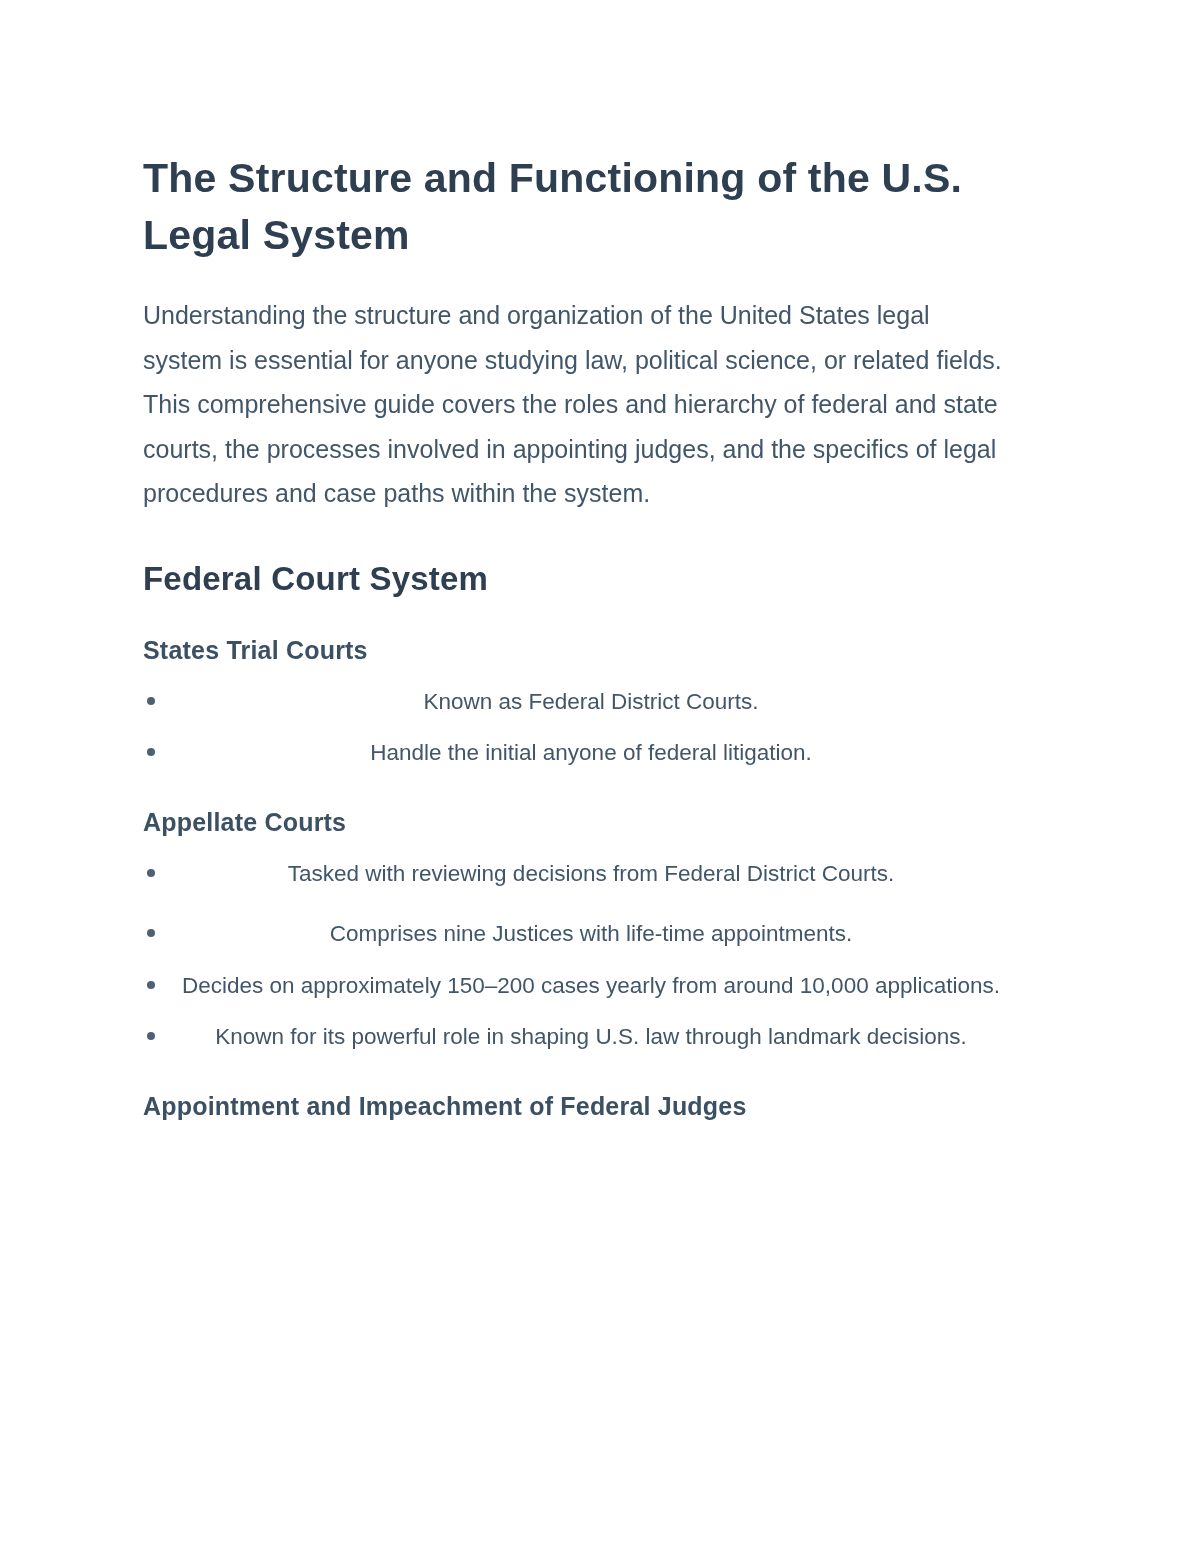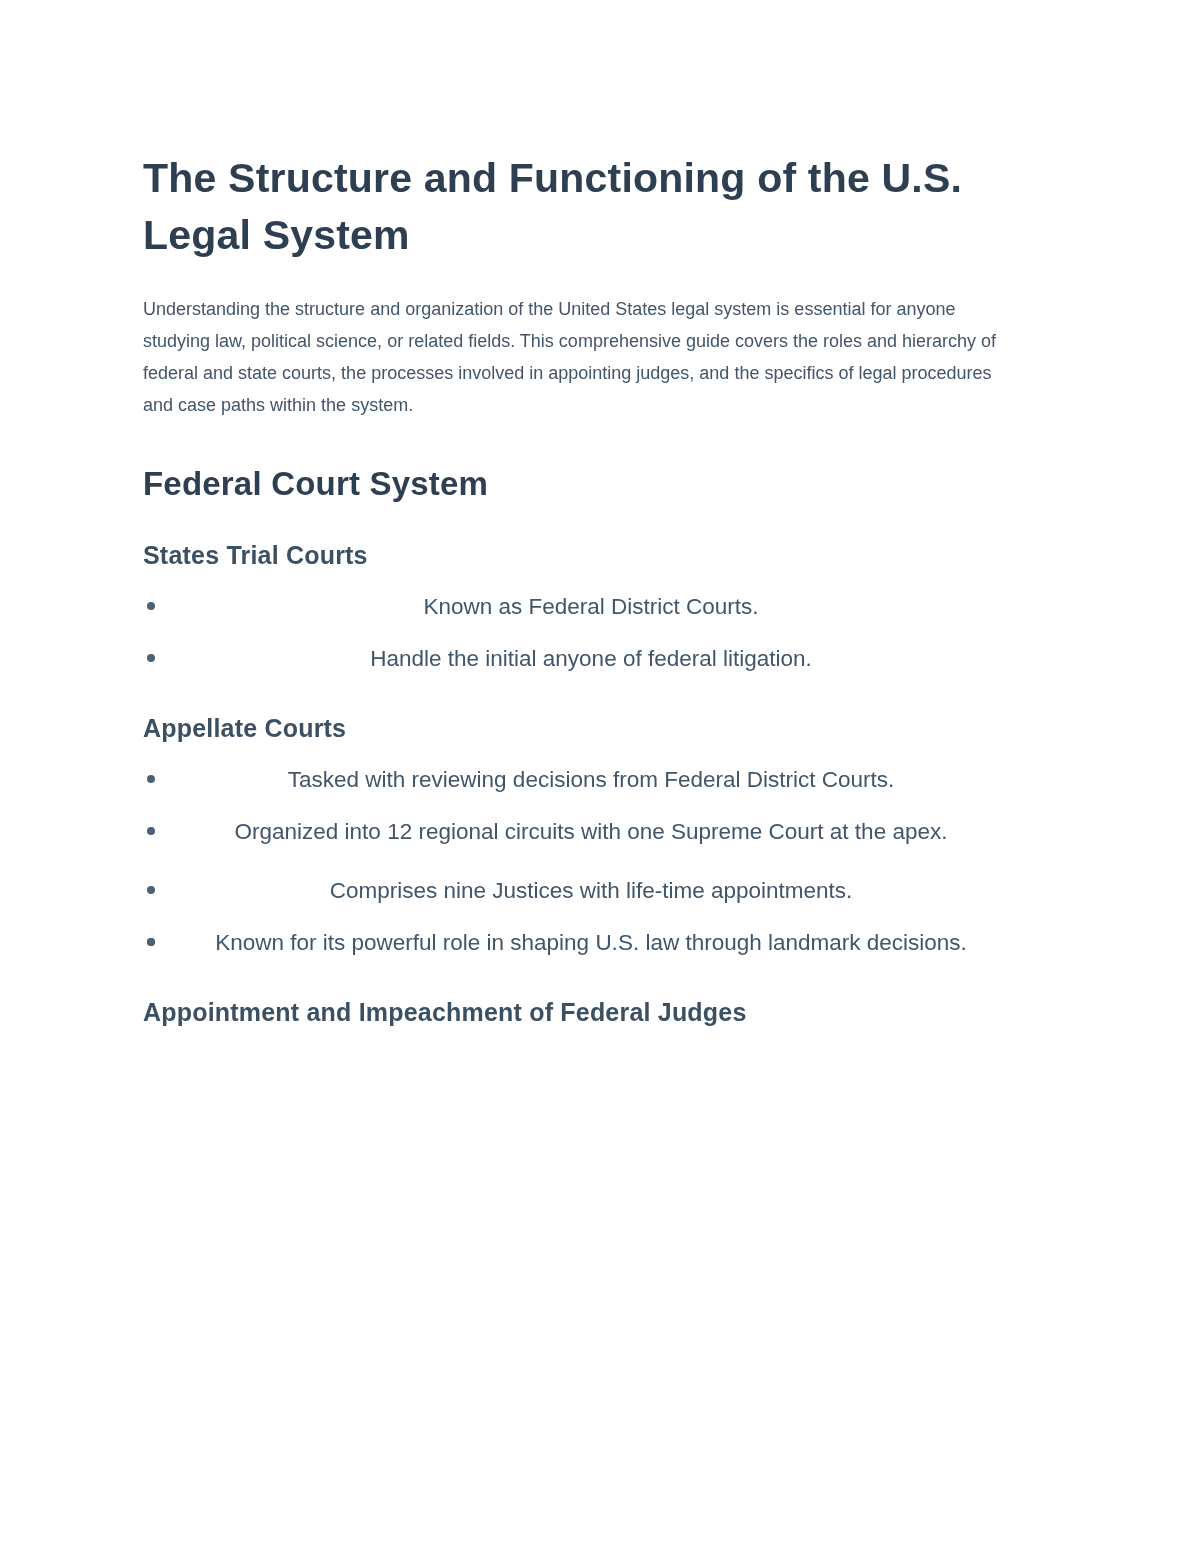--- a/index.html
+++ b/index.html
@@ -21,21 +21,21 @@
     max-width: 905px;
     font-size: 41px;
     line-height: 1.38;
     font-weight: 700;
     color: #2e3f52;
     letter-spacing: 0.2px;
   }
   .intro {
     margin: 0 0 44px 0;
     max-width: 915px;
-    font-size: 18px;
+    font-size: 25px;
     line-height: 1.78;
     font-weight: 400;
     color: #42566a;
   }
   .section-heading {
     margin: 0 0 21px 0;
     font-size: 33px;
     font-weight: 700;
     color: #2e3f52;
     letter-spacing: 0.2px;
@@ -94,33 +94,30 @@
       <span>Handle the initial anyone of federal litigation.</span>
     </li>
   </ul>
 
   <h3 class="subsection-heading">Appellate Courts</h3>
   <ul class="bullet-list">
     <li>
       <span class="marker"></span>
       <span>Tasked with reviewing decisions from Federal District Courts.</span>
     </li>
-    <li>
-      <span class="marker"></span>
-      <span>Organized into 12 regional circuits with one Supreme Court at the apex.</span>
-    </li>
   </ul>
 
   <ul class="bullet-list">
     <li>
       <span class="marker"></span>
       <span>Comprises nine Justices with life-time appointments.</span>
     </li>
     <li>
       <span class="marker"></span>
+      <span>Decides on approximately 150–200 cases yearly from around 10,000 applications.</span>
     </li>
     <li>
       <span class="marker"></span>
       <span>Known for its powerful role in shaping U.S. law through landmark decisions.</span>
     </li>
   </ul>
 
   <h3 class="subsection-heading">Appointment and Impeachment of Federal Judges</h3>
 
 </div>

